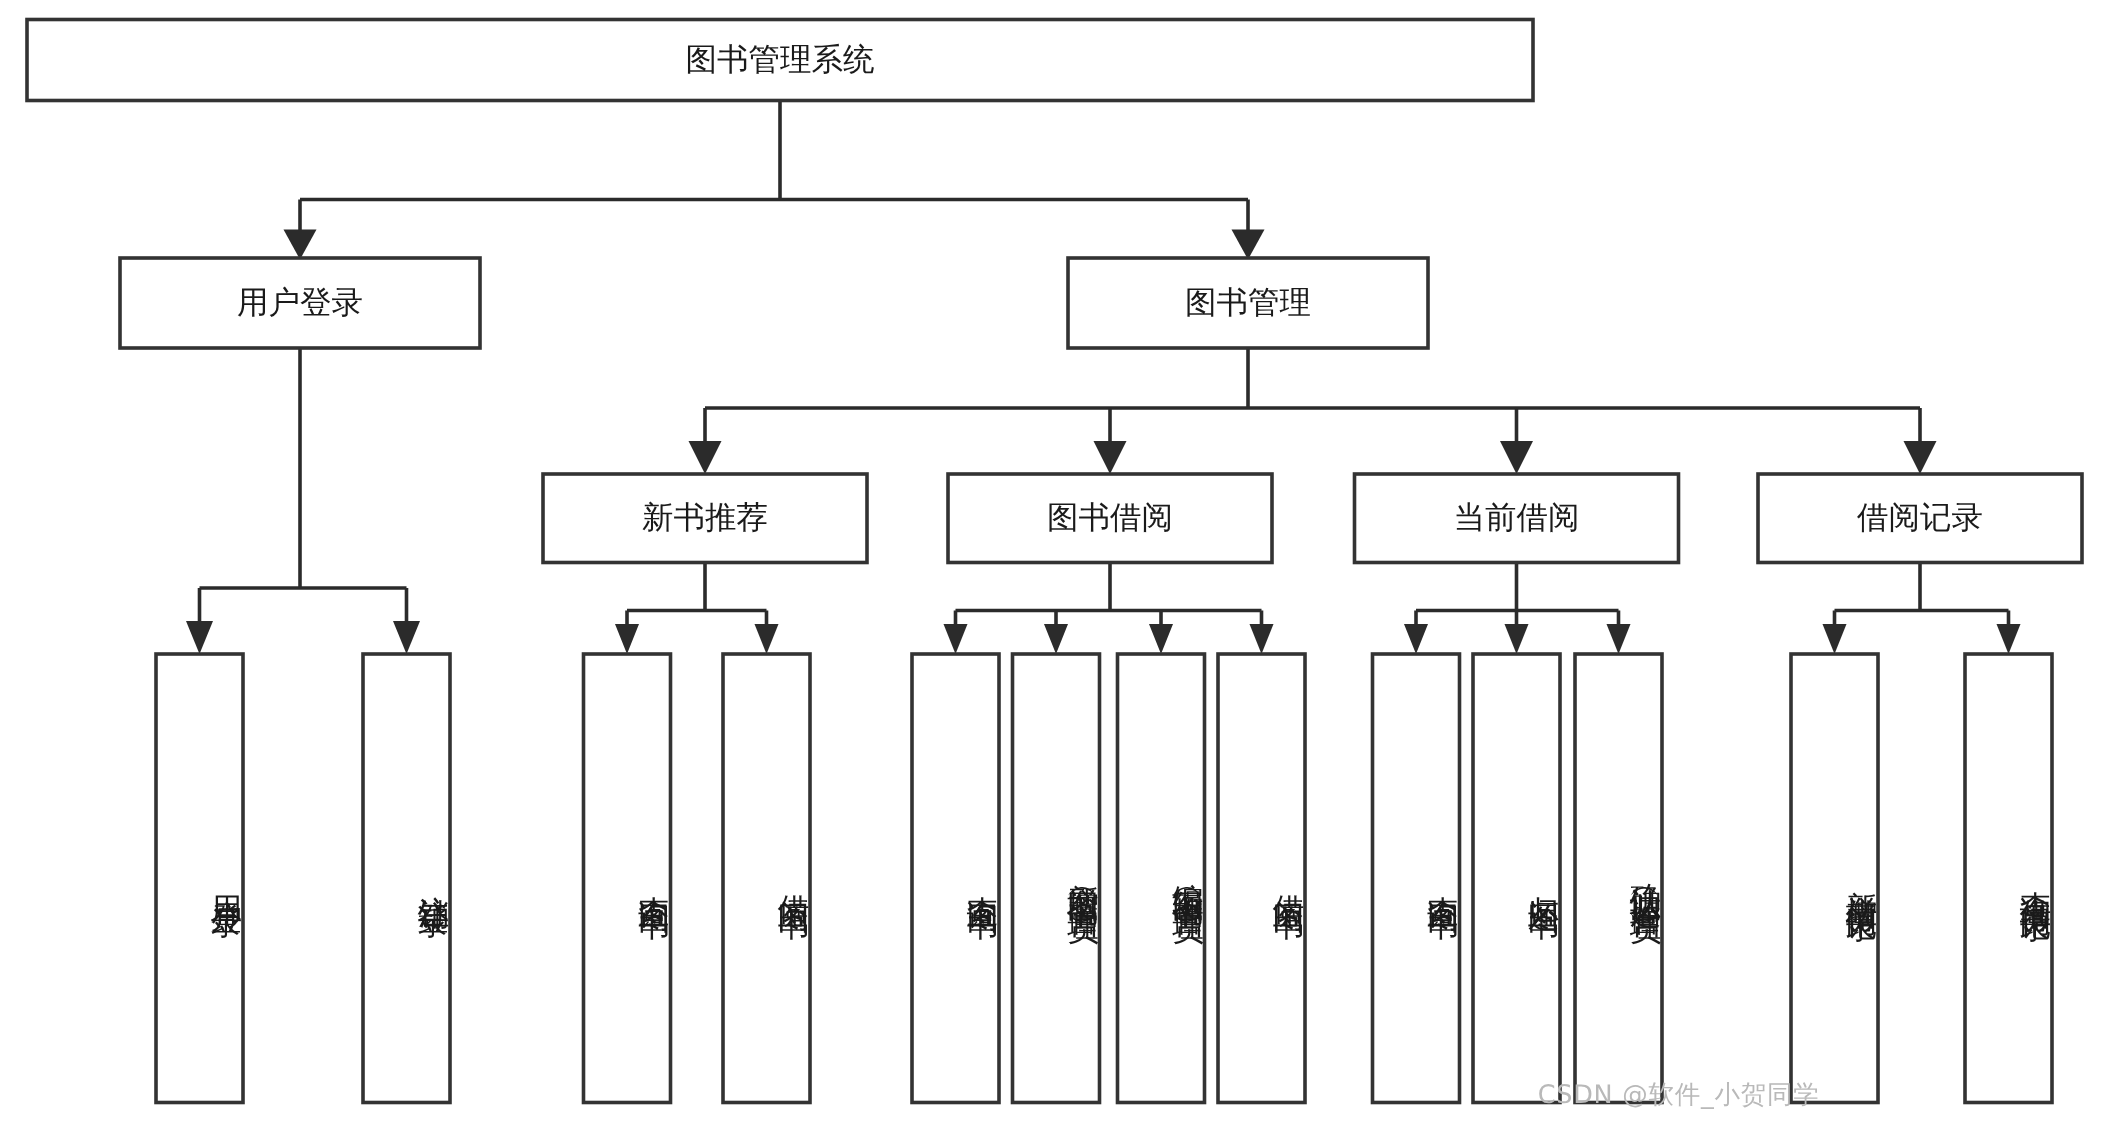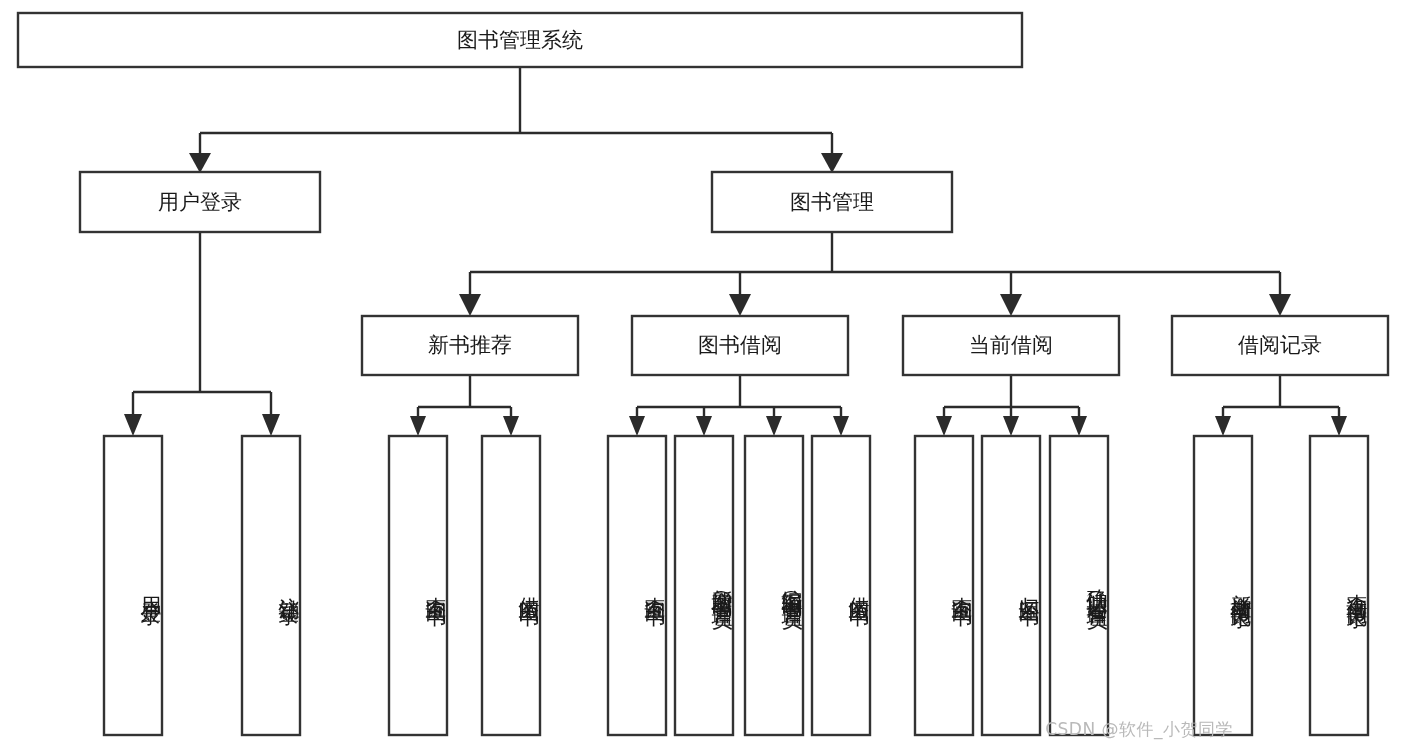--- a/index.html
+++ b/index.html
@@ -55,21 +55,21 @@
     font-size: 21px;
     line-height: 1.12;
     color: #1a1a1a;
     letter-spacing: 3px;
     white-space: nowrap;
     text-align: center;
     pointer-events: none;
   }
   .watermark {
     position: absolute;
-    right: 8px;
+    right: 28px;
     bottom: 6px;
     font-family: "DejaVu Sans", "Liberation Sans", sans-serif;
     font-size: 17px;
     color: #b9b9b9;
     white-space: nowrap;
     letter-spacing: 0.5px;
   }
 </style>
 </head>
 <body>

